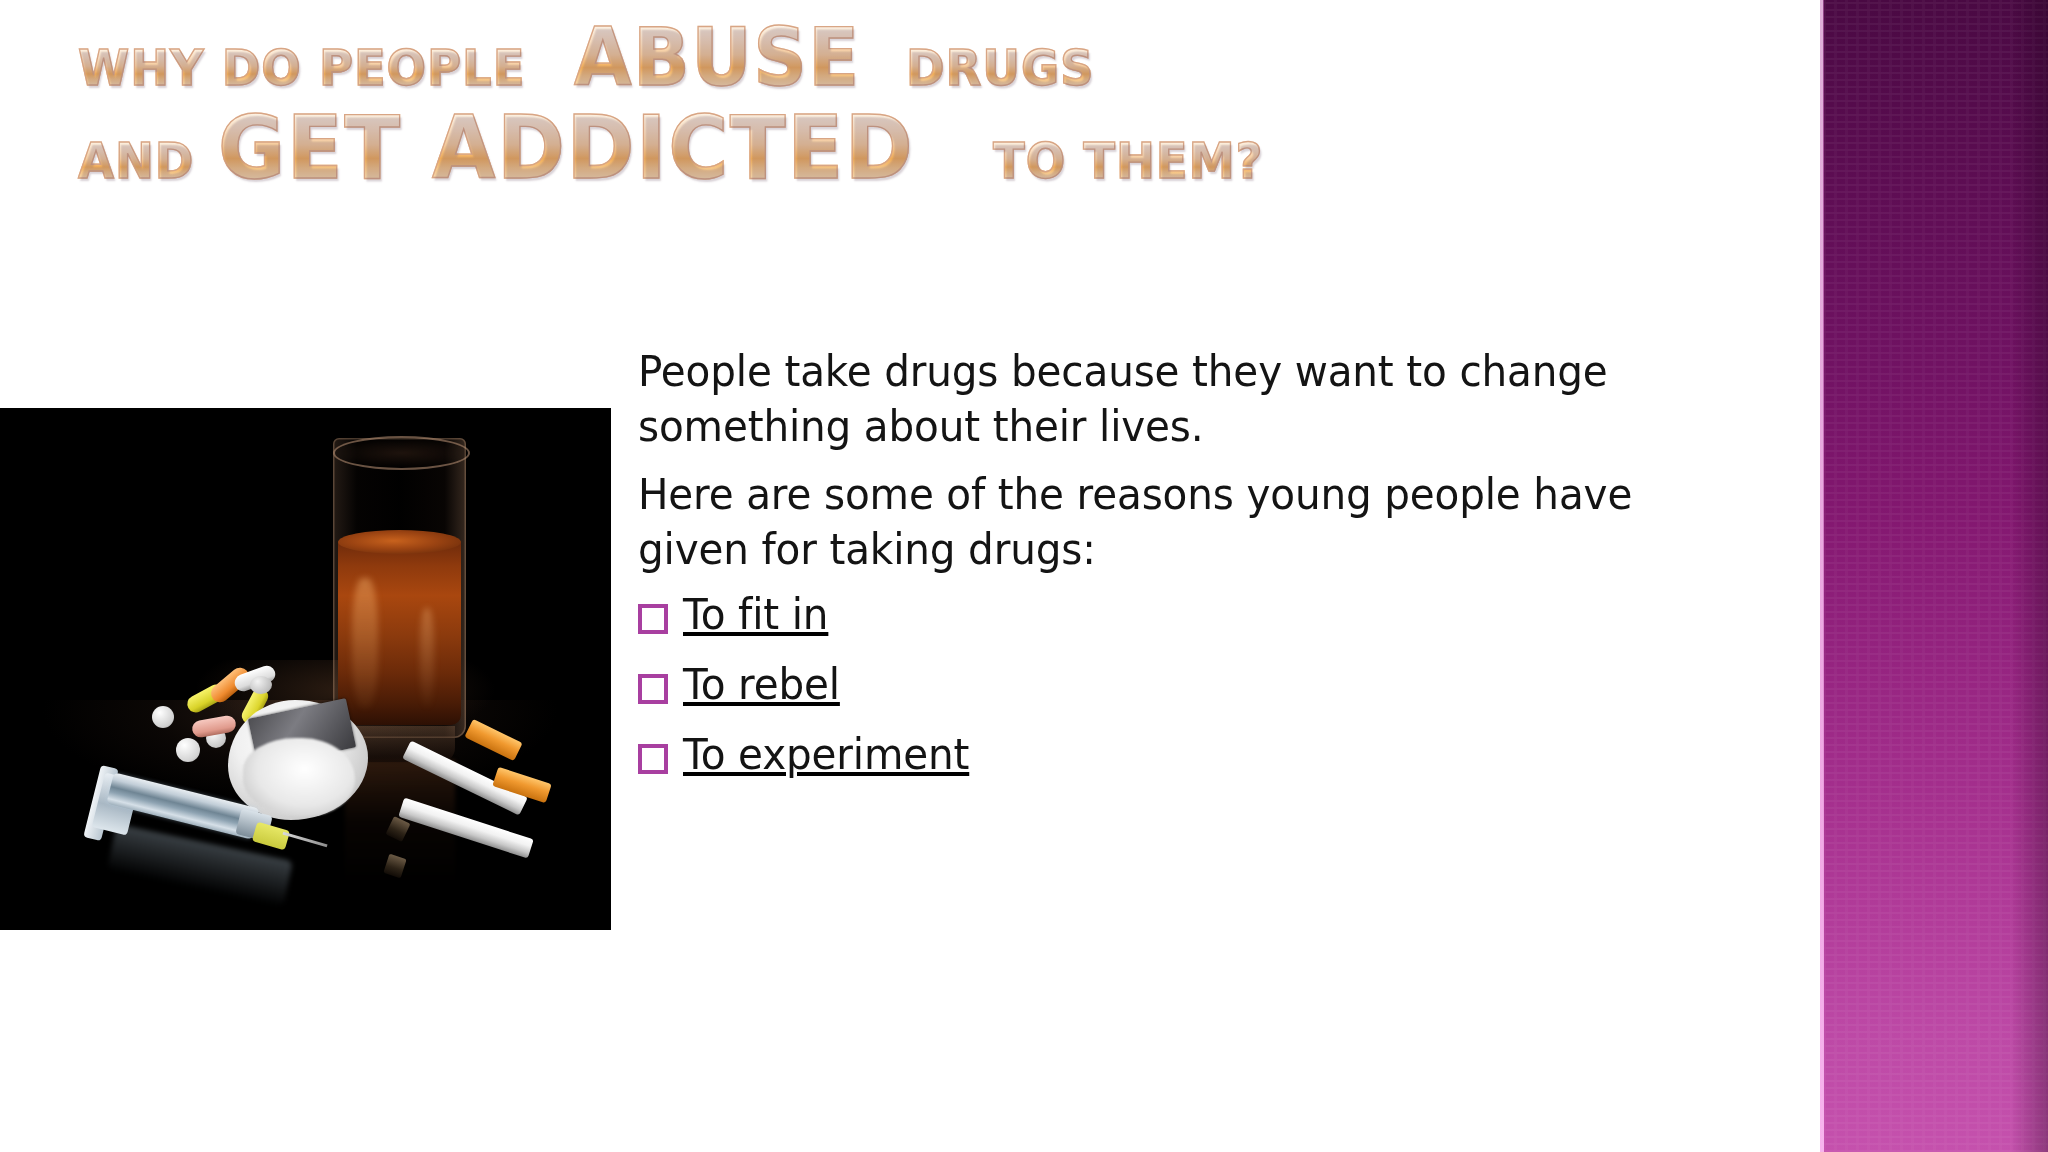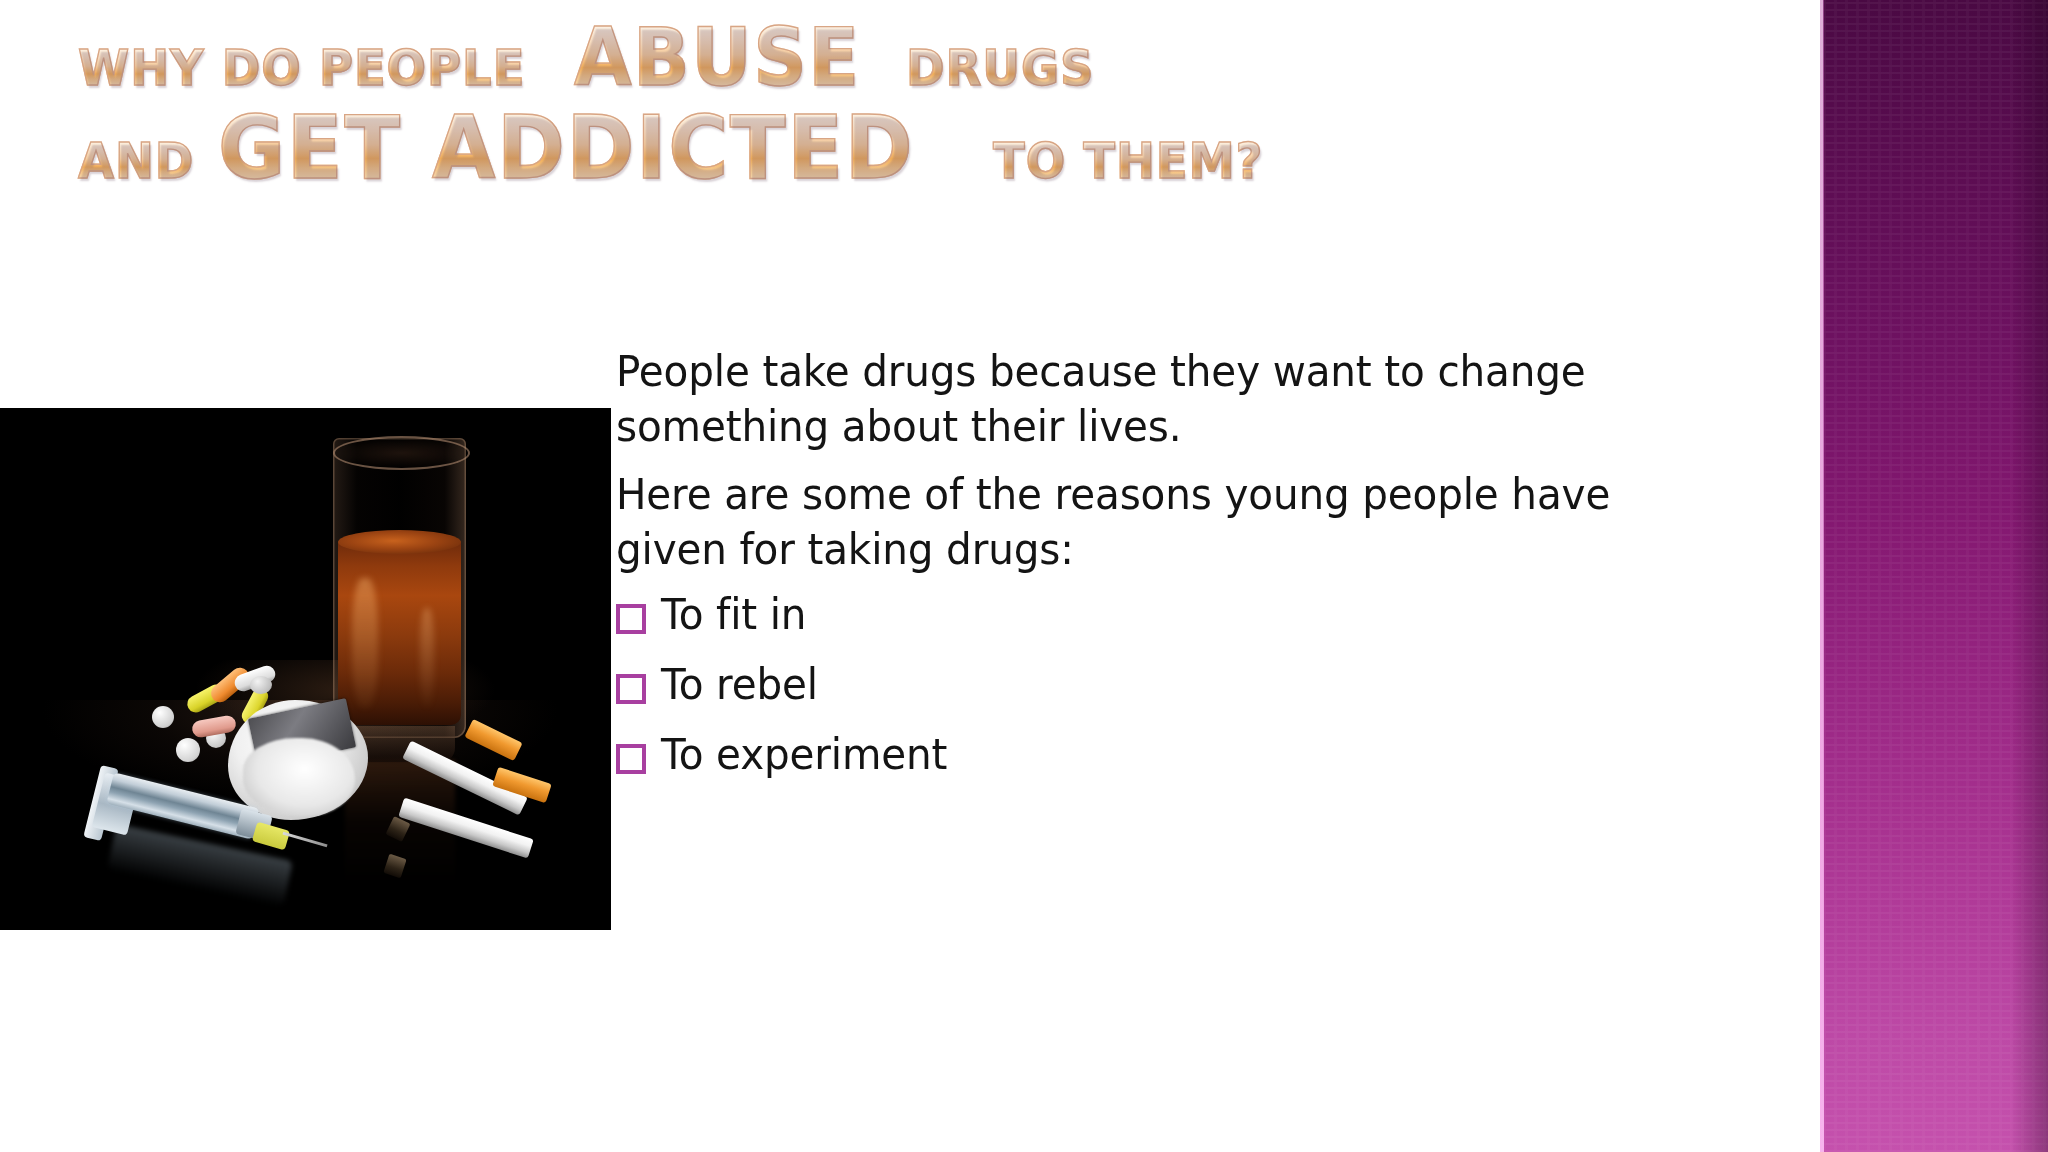--- a/index.html
+++ b/index.html
@@ -278,38 +278,39 @@
     background: linear-gradient(to bottom, #ffc66b 0%, #f0992f 45%, #c9720f 100%);
   }
   .cig-tip {
     border-radius: 2px;
     background: linear-gradient(to bottom, #6b5a45 0%, #2d2317 60%, #120c07 100%);
   }
 
   
   #body {
     position: absolute;
-    left: 616px;
+    left: 638px;
     top: 345px;
     width: 1130px;
   }
   .para {
     font-family: "DejaVu Sans", "Liberation Sans", sans-serif;
     font-size: 42px;
     line-height: 1.30;
     color: #141414;
     margin: 0 0 14px 0;
     letter-spacing: -0.004em;
     transform: scaleX(0.965);
     transform-origin: left top;
   }
   ul#reasons {
     list-style: none;
     margin: 10px 0 0 0;
     padding: 0;
+    text-decoration: underline;
   }
   ul#reasons li {
     display: flex;
     align-items: center;
     margin: 0 0 22px 0;
     height: 48px;
   }
   .sqbullet {
     flex: 0 0 auto;
     position: relative;

